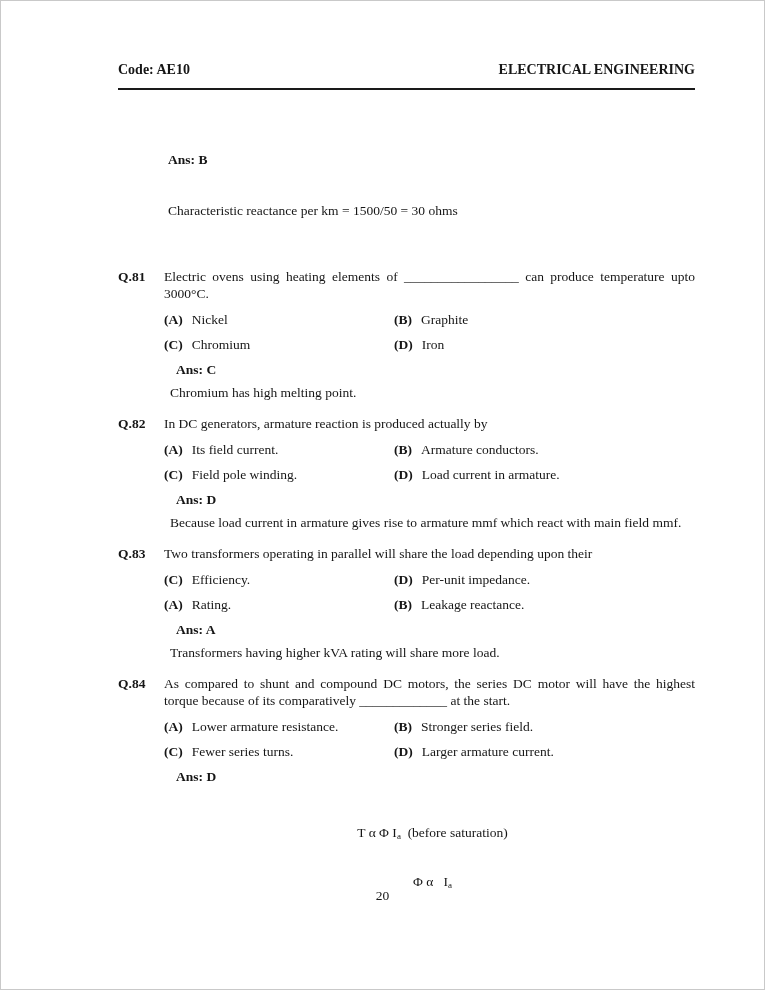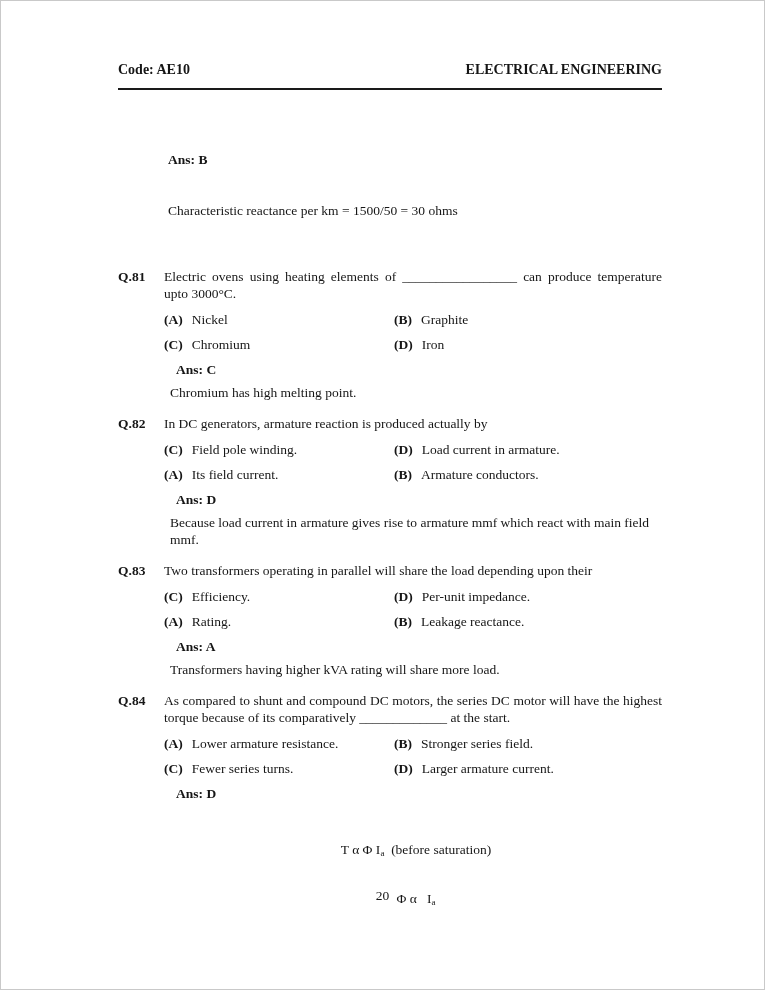--- a/index.html
+++ b/index.html
@@ -3,21 +3,21 @@
 <meta charset="utf-8">
 <style>
   html, body { margin: 0; padding: 0; background: #ffffff; }
   .page {
     position: relative;
     width: 765px;
     height: 990px;
     box-sizing: border-box;
     background: #ffffff;
     border: 1px solid #c9c9c9;
-    padding: 60px 102px 0 117px;
+    padding: 60px 69px 0 117px;
     font-family: "Liberation Serif", "DejaVu Serif", serif;
     font-size: 13.5px;
     line-height: 17px;
     color: #161616;
     overflow: hidden;
   }
   .header {
     display: flex;
     justify-content: space-between;
     font-weight: bold;
@@ -86,26 +86,26 @@
       <div class="ans-label">Ans: C</div>
       <div class="expl">Chromium has high melting point.</div>
     </div>
   </div>
 
   <div class="q">
     <div class="qnum">Q.82</div>
     <div class="qbody">
       <div class="qtext">In DC generators, armature reaction is produced actually by</div>
       <div class="opt-row">
+        <div class="opt-a"><span class="opt-letter">(A)</span><span>Its field current.</span></div>
+        <div class="opt-b"><span class="opt-letter">(B)</span><span>Armature conductors.</span></div>
+      </div>
+      <div class="opt-row">
         <div class="opt-a"><span class="opt-letter">(C)</span><span>Field pole winding.</span></div>
         <div class="opt-b"><span class="opt-letter">(D)</span><span>Load current in armature.</span></div>
-      </div>
-      <div class="opt-row">
-        <div class="opt-a"><span class="opt-letter">(A)</span><span>Its field current.</span></div>
-        <div class="opt-b"><span class="opt-letter">(B)</span><span>Armature conductors.</span></div>
       </div>
       <div class="ans-label">Ans: D</div>
       <div class="expl">Because load current in armature gives rise to armature mmf which react with main field mmf.</div>
     </div>
   </div>
 
   <div class="q">
     <div class="qnum">Q.83</div>
     <div class="qbody">
       <div class="qtext">Two transformers operating in parallel will share the load depending upon their</div>

